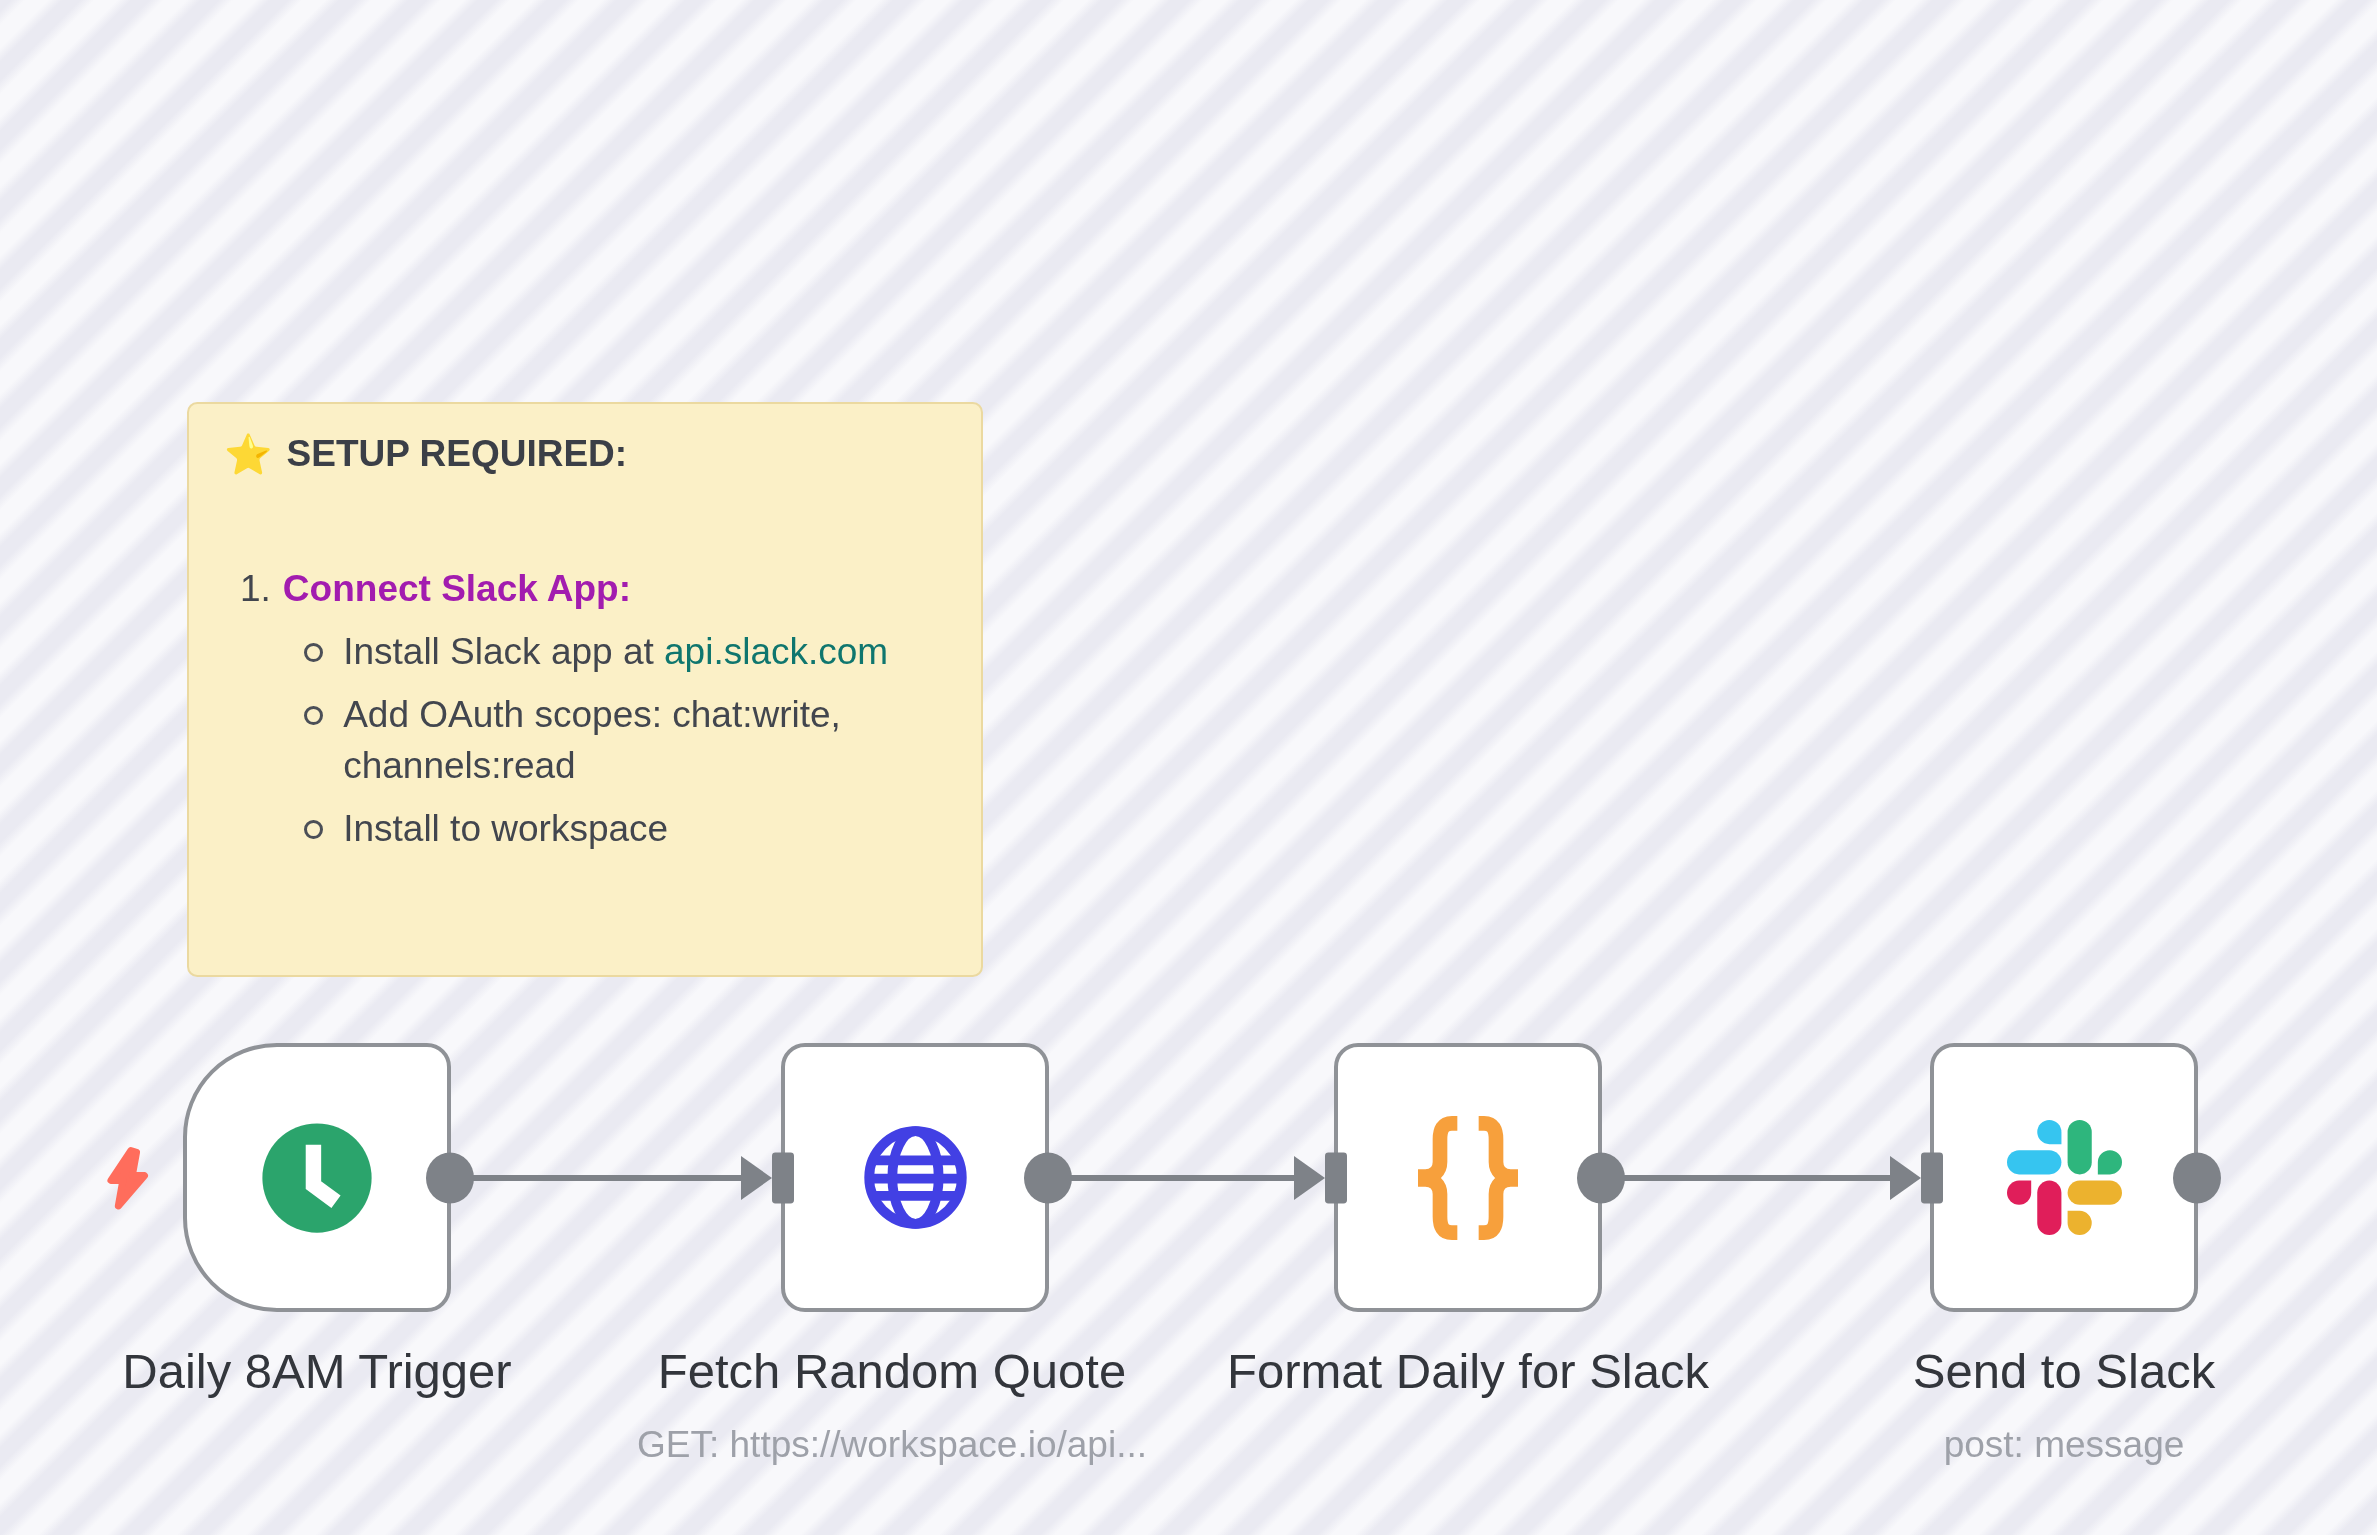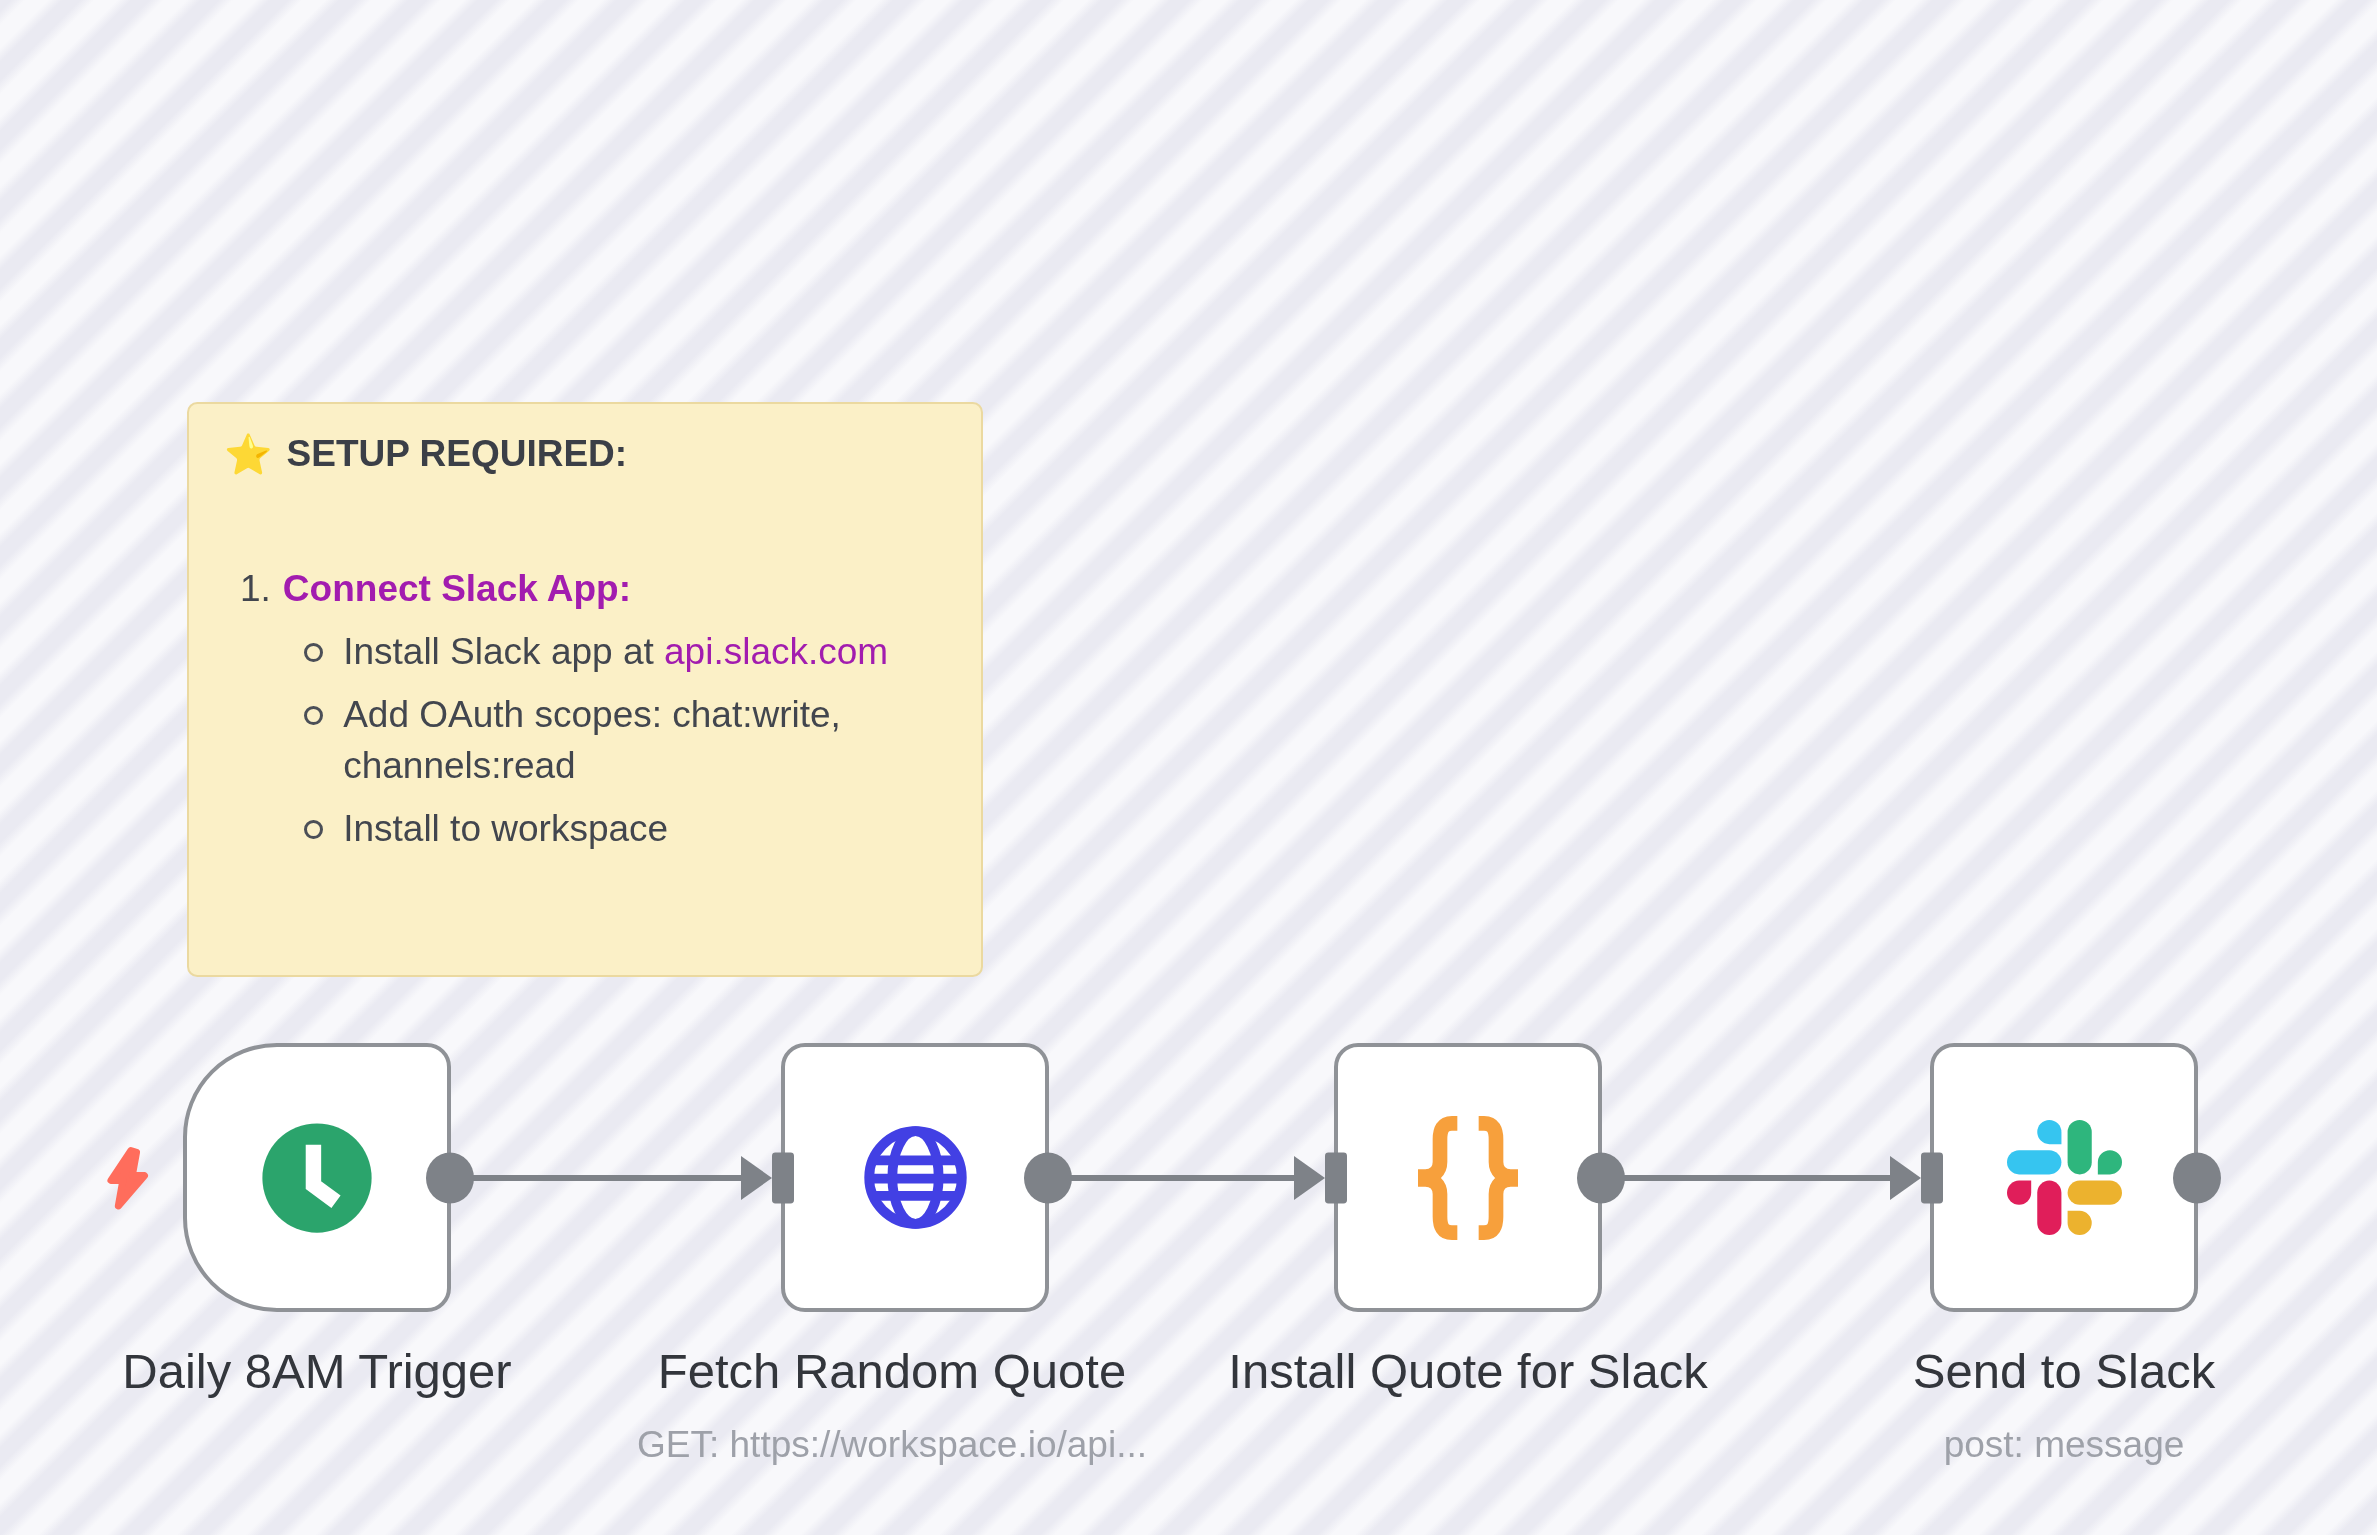--- a/index.html
+++ b/index.html
@@ -171,21 +171,21 @@
     <div class="sticky-title">
       <span class="star">⭐</span>
       <span>SETUP REQUIRED:</span>
     </div>
     <div class="sticky-step">
       <span class="step-num">1.</span><span class="step-title">Connect Slack App:</span>
     </div>
     <ul class="sticky-bullets">
       <li>
         <span class="marker"></span>
-        <span class="btext"><span>Install Slack app at </span><a class="link" style="color:#a21caf">api.slack.com</a></span>
+        <span class="btext"><span>Install Slack app at </span><a class="link" style="color:#0f766e">api.slack.com</a></span>
       </li>
       <li>
         <span class="marker"></span>
         <span class="btext">Add OAuth scopes: chat:write, channels:read</span>
       </li>
       <li>
         <span class="marker"></span>
         <span class="btext">Install to workspace</span>
       </li>
     </ul>
@@ -248,21 +248,21 @@
 
   <div class="caption" style="left:-66px">
     <div class="node-label">Daily 8AM Trigger</div>
     <div class="node-subtitle"></div>
   </div>
   <div class="caption" style="left:509px">
     <div class="node-label">Fetch Random Quote</div>
     <div class="node-subtitle">GET: https://workspace.io/api...</div>
   </div>
   <div class="caption" style="left:1085px">
-    <div class="node-label">Install Quote for Slack</div>
+    <div class="node-label">Format Daily for Slack</div>
     <div class="node-subtitle"></div>
   </div>
   <div class="caption" style="left:1681px">
     <div class="node-label">Send to Slack</div>
     <div class="node-subtitle">post: message</div>
   </div>
 
 </div>
 
 

